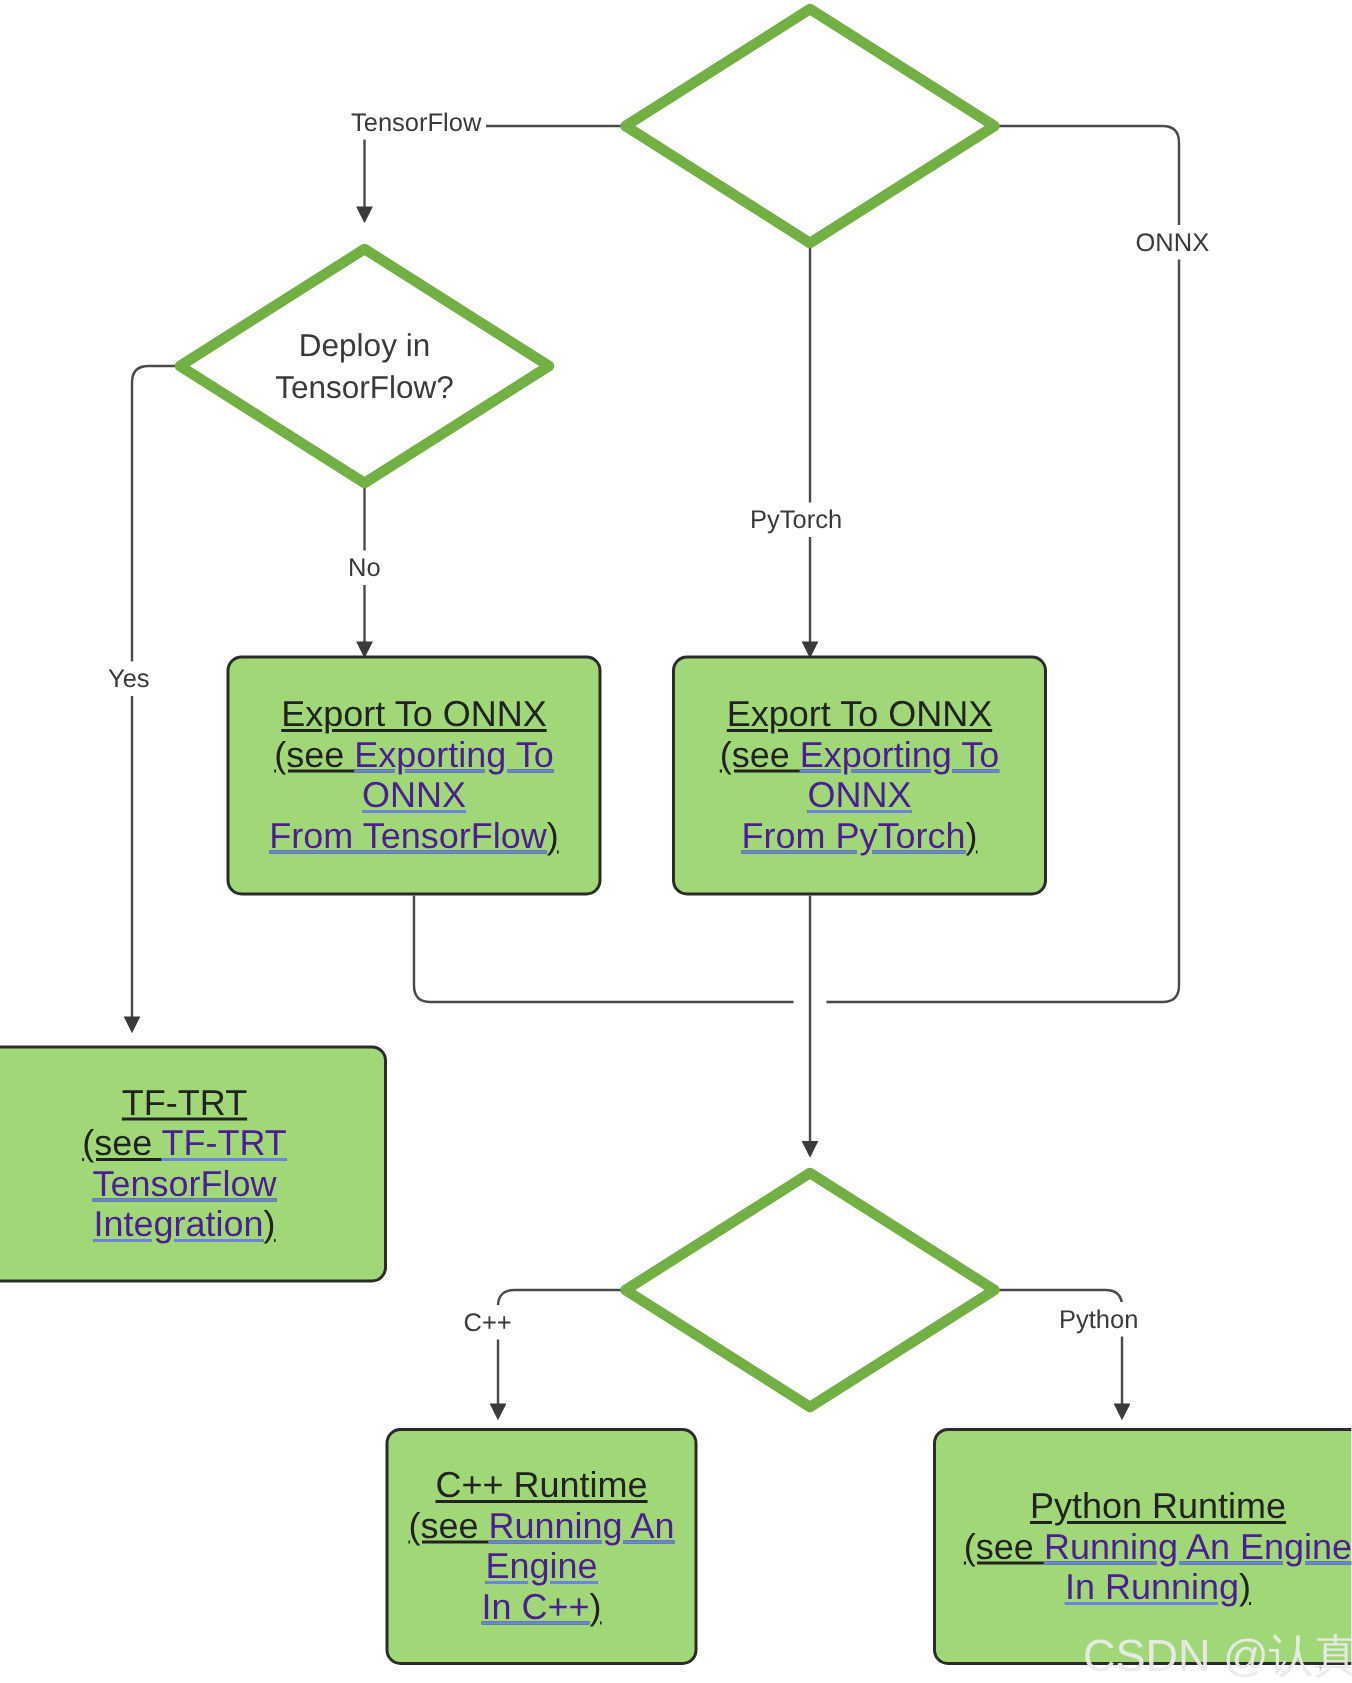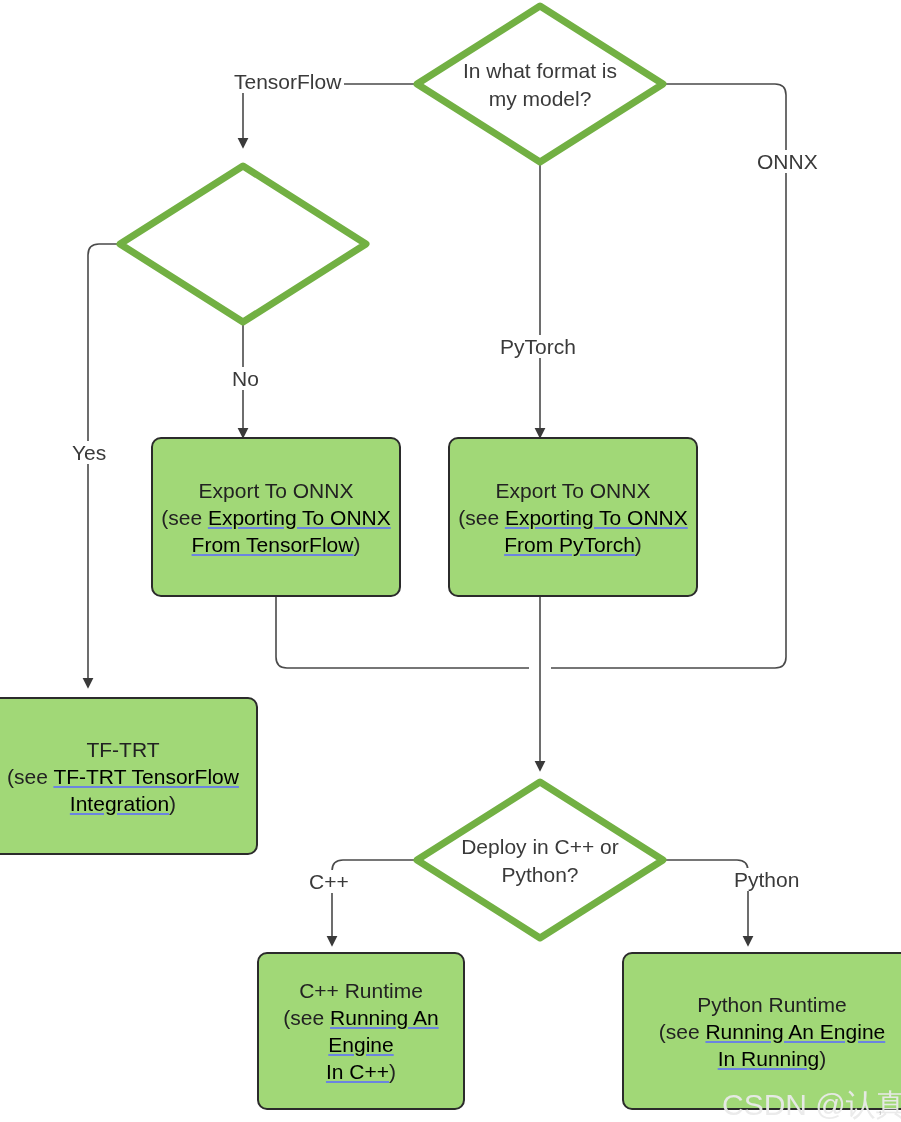--- a/index.html
+++ b/index.html
@@ -28,47 +28,48 @@
     position: absolute;
     box-sizing: border-box;
     background: #A1D877;
     border: 2.5px solid #2B2B2B;
     border-radius: 10px;
     display: flex;
     align-items: center;
     justify-content: center;
     text-align: center;
     color: #222222;
-    font-size: 21px;
+    font-size: 24px;
     line-height: 27px;
+    text-decoration: underline;
   }
   .node-box .inner {
     padding: 0 6px;
   }
   .lnk {
-    color: #000000;
+    color: #4c1d95;
     text-decoration: underline;
     text-decoration-color: #6B84E0;
     cursor: pointer;
   }
   .diamond-label {
     position: absolute;
     display: flex;
     align-items: center;
     justify-content: center;
     text-align: center;
     color: #3A3A3A;
     font-size: 21px;
     line-height: 28px;
     pointer-events: none;
   }
   .edge-label {
     position: absolute;
     color: #3A3A3A;
-    font-size: 21px;
+    font-size: 17px;
     line-height: 21px;
     background: #ffffff;
     padding: 1px 3px;
     white-space: nowrap;
   }
   .watermark {
     position: absolute;
     color: #EAEAEA;
     font-size: 30px;
     line-height: 22px;
@@ -116,34 +117,28 @@
       <path d="M 663 860 L 737 860 Q 748 860 748 871 L 748 945" marker-end="url(#arrow)"></path>
     </g>
 
     <g fill="#FFFFFF" stroke="#72B043" stroke-width="7" stroke-linejoin="round">
       <polygon points="540,6 663,84 540,162 417,84"></polygon>
       <polygon points="243,166 366,244 243,322 120,244"></polygon>
       <polygon points="540,782 663,860 540,938 417,860"></polygon>
     </g>
   </svg>
 
-  <div class="diamond-label" style="left:430px; top:50px; width:220px; height:70px;">
+
+  <div class="diamond-label" style="left:133px; top:210px; width:220px; height:70px;">
     <div>
-      <span>In what format is</span><br>
-      <span>my model?</span>
+      <span>Deploy in</span><br>
+      <span>TensorFlow?</span>
     </div>
   </div>
 
-
-  <div class="diamond-label" style="left:428px; top:826px; width:224px; height:70px;">
-    <div>
-      <span>Deploy in C++ or</span><br>
-      <span>Python?</span>
-    </div>
-  </div>
 
   <div class="node-box" style="left:151px; top:437px; width:250px; height:160px;">
     <div class="inner">
       <span>Export To ONNX</span><br>
       <span>(see </span><a class="lnk">Exporting To ONNX</a><br><a class="lnk">From TensorFlow</a><span>)</span>
     </div>
   </div>
 
   <div class="node-box" style="left:448px; top:437px; width:250px; height:160px;">
     <div class="inner">
@@ -178,18 +173,18 @@
   <div class="edge-label" style="left:754px; top:150px;">ONNX</div>
 
   <div class="edge-label" style="left:497px; top:288px;margin-top:47px;">PyTorch</div>
 
   <div class="edge-label" style="left:229px; top:367px;">No</div>
 
   <div class="edge-label" style="left:69px; top:441px;">Yes</div>
 
   <div class="edge-label" style="left:306px; top:870px;">C++</div>
 
-  <div class="edge-label" style="left:731px; top:868px;">Python</div>
+  <div class="edge-label" style="left:703px; top:868px;">Python</div>
 
   <div class="watermark" style="left:722px; top:1094px;">CSDN @认真点</div>
   <div class="watermark-tail" style="left:878px; top:1100px;">,</div>
 
 </div>
 
 </body></html>

